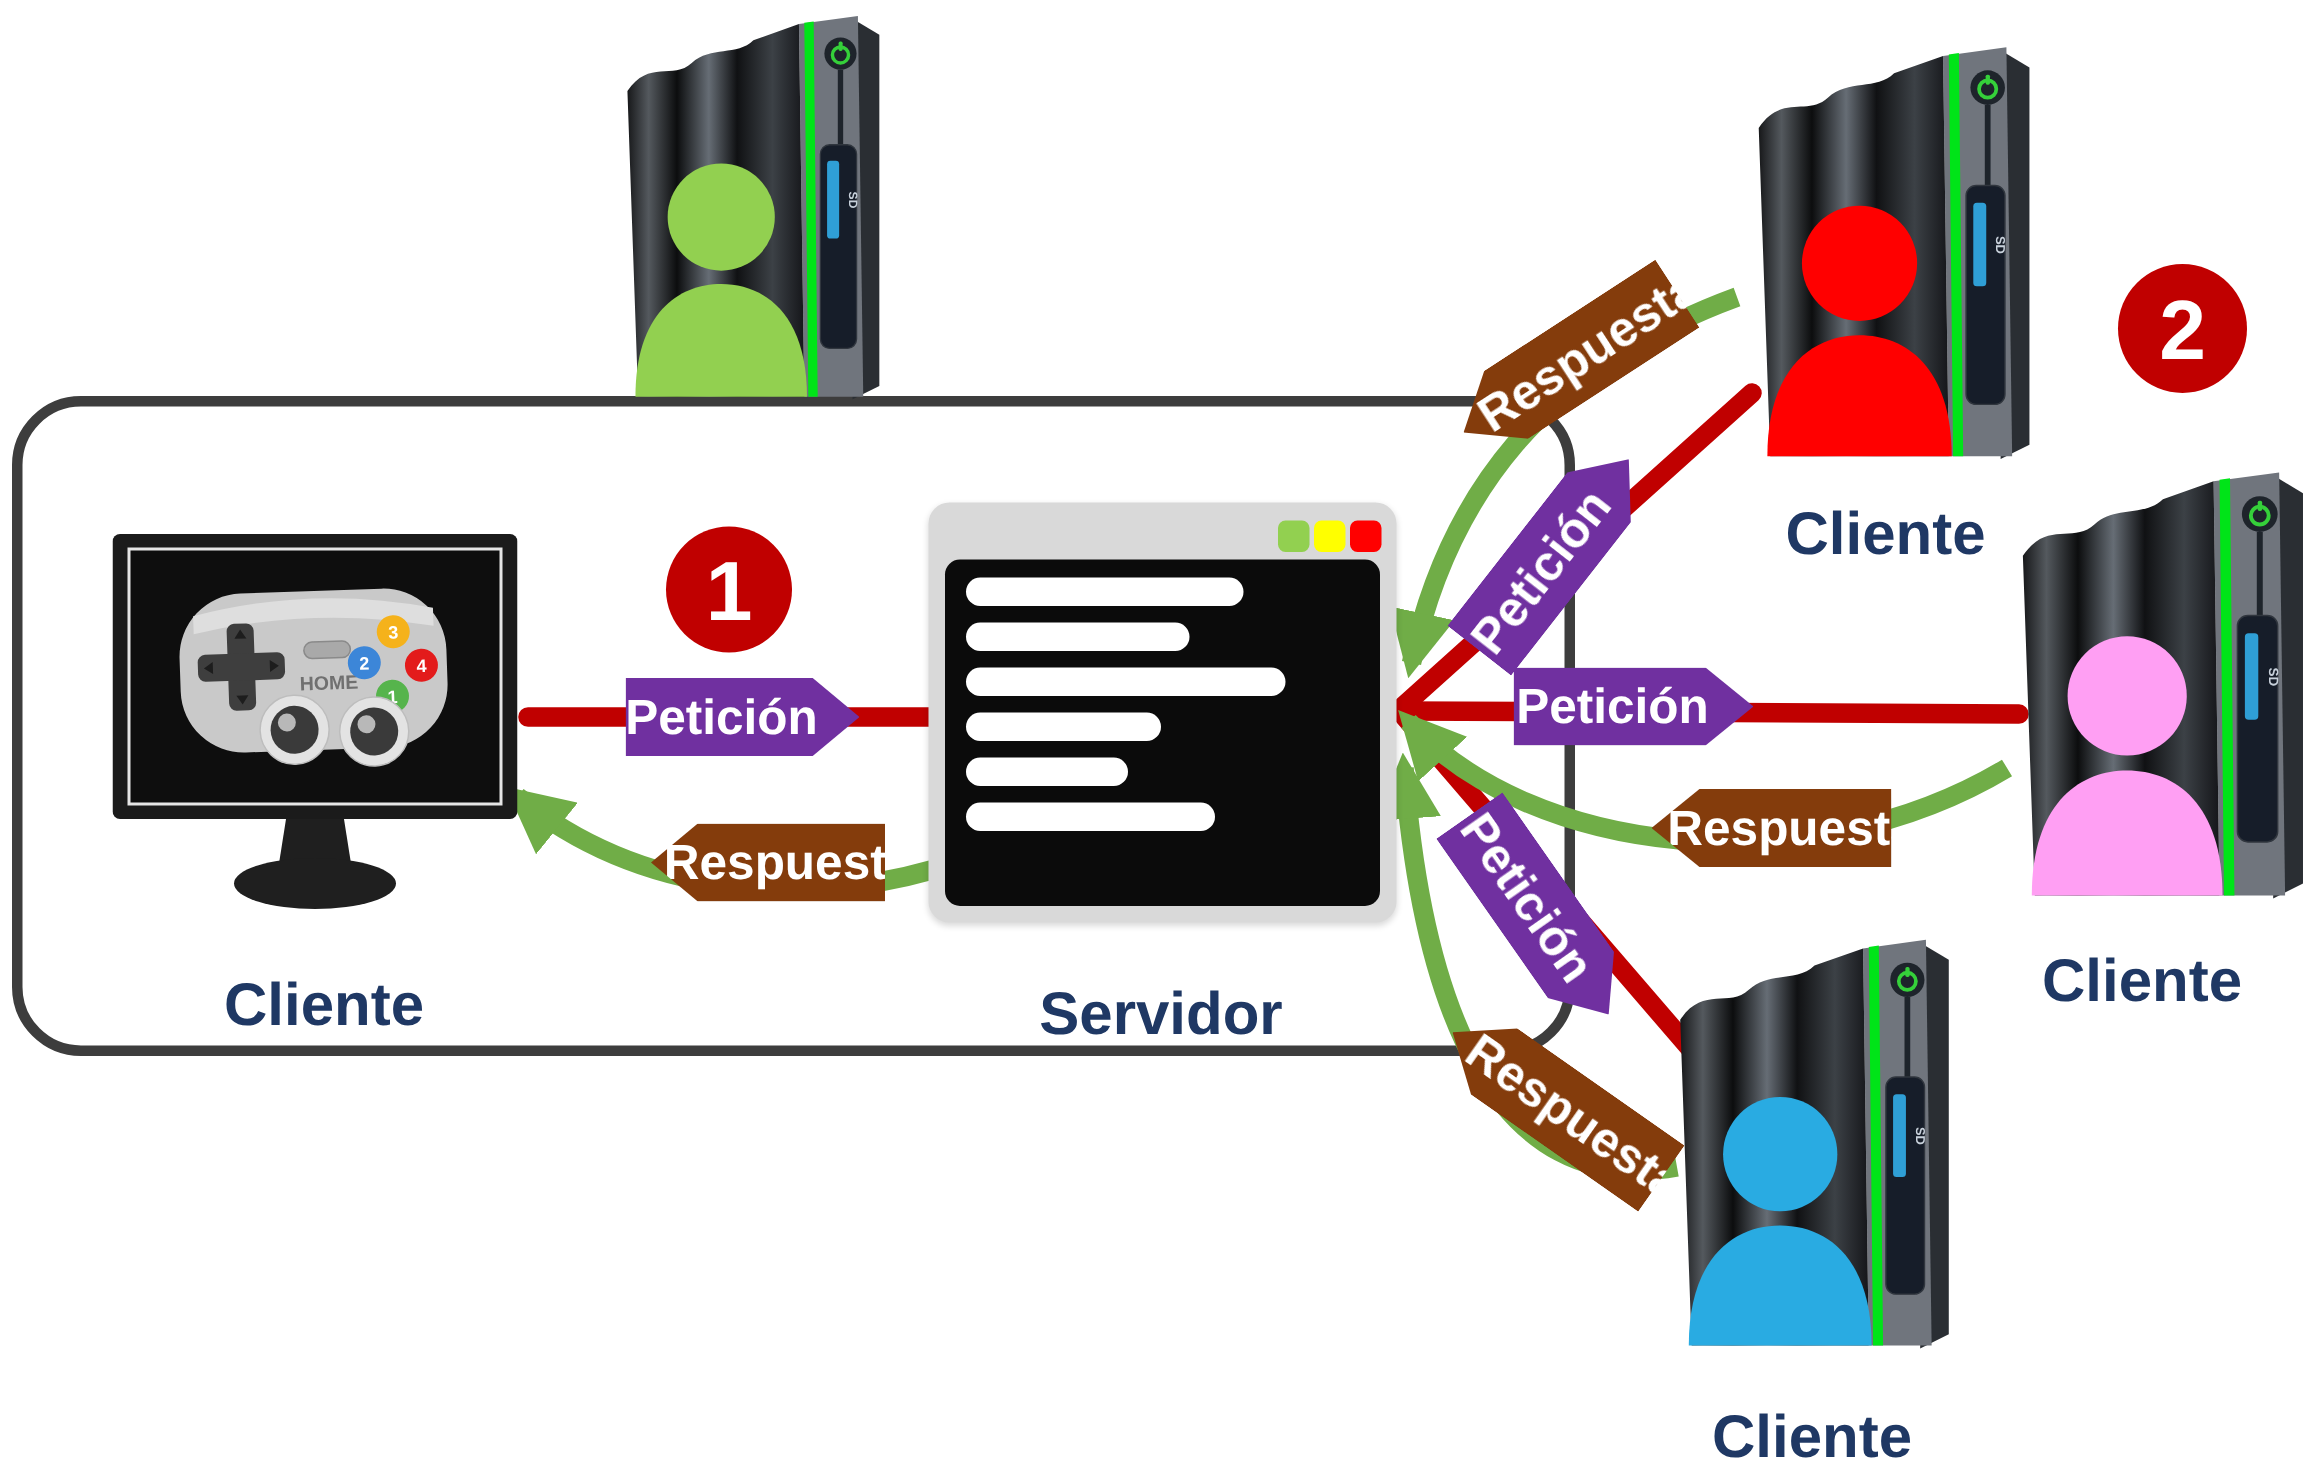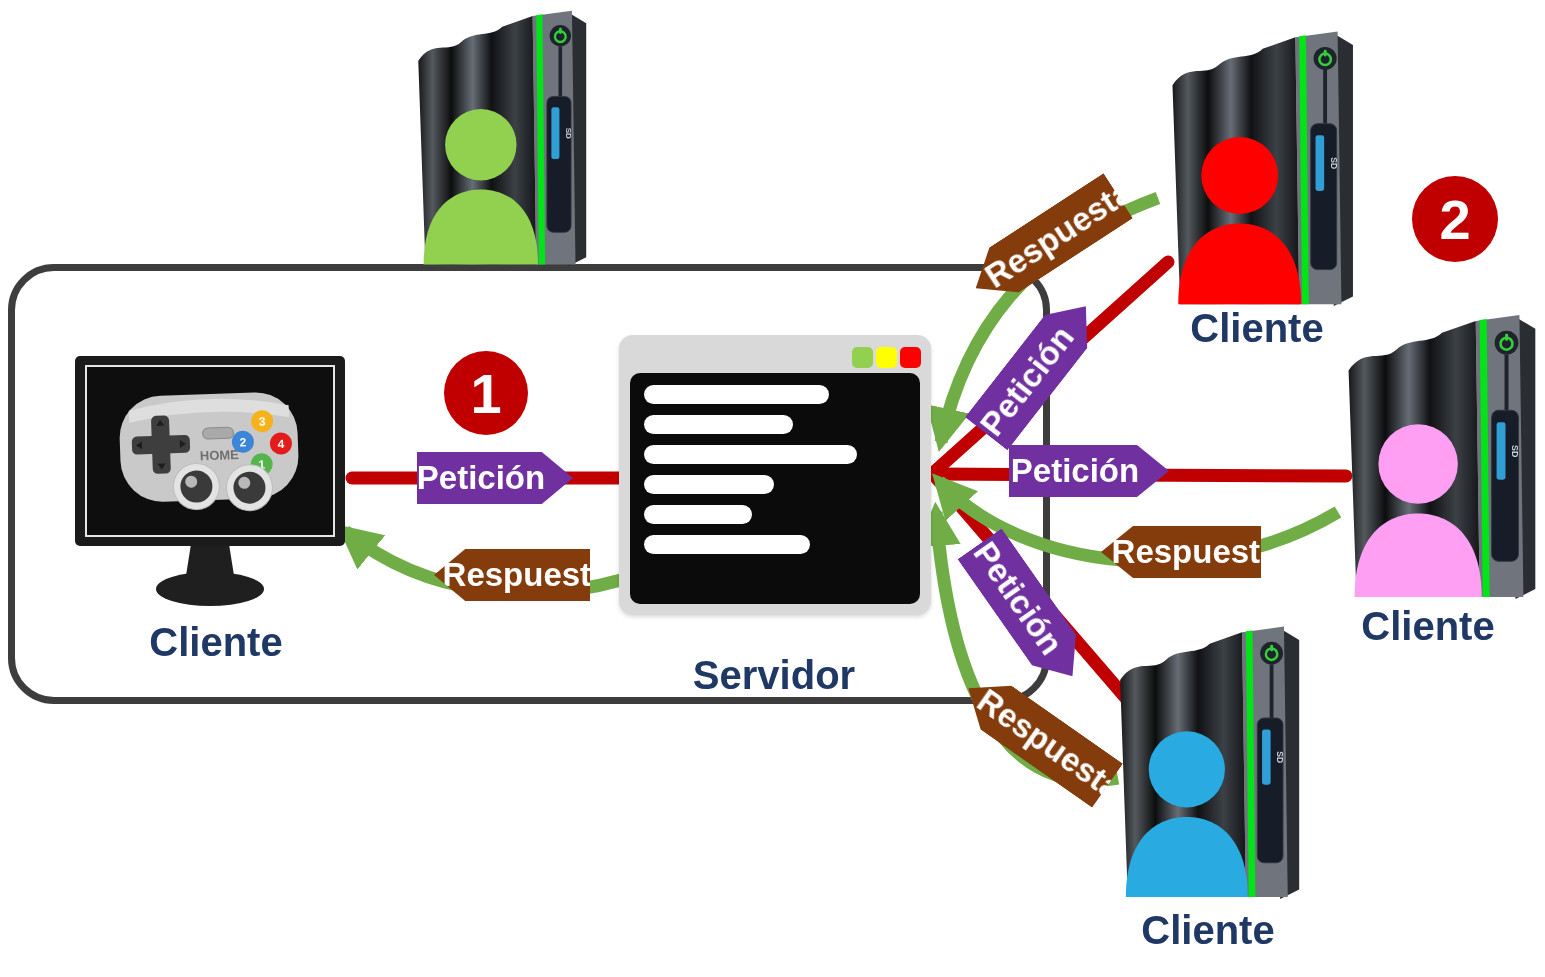--- a/index.html
+++ b/index.html
@@ -34,21 +34,21 @@
   .win-btn.y{background:var(--btn-yellow,#ffff00);}
   .win-btn.r{background:var(--btn-red,#ff0000);}
   #terminal{position:absolute;left:11px;top:38px;right:11px;bottom:11px;background:#0b0b0b;
             border-radius:10px;padding:12px 0 0 14px;box-sizing:border-box;}
   .tline{height:19px;border-radius:10px;background:#fff;margin-bottom:11px;}
   .tline:nth-child(1){width:67%;} .tline:nth-child(2){width:54%;} .tline:nth-child(3){width:77%;}
   .tline:nth-child(4){width:47%;} .tline:nth-child(5){width:39%;} .tline:nth-child(6){width:60%;}
 
   
   .name-label{width:240px;text-align:center;font-size:40px;font-weight:bold;
-              color:var(--navy-text,#1f3864);z-index:4;letter-spacing:0px;}
+              color:var(--navy-text,#1f3864);z-index:4;letter-spacing:0px;margin-top:28px;}
 
   
   .badge{border-radius:50%;background:var(--badge-red,#c00000);color:#fff;display:flex;
          align-items:center;justify-content:center;font-size:56px;font-weight:bold;z-index:4;}
 
   
   .tag{display:flex;align-items:center;justify-content:center;color:#fff;font-size:33px;
        font-weight:bold;z-index:4;filter:drop-shadow(3px 4px 3px rgba(0,0,0,.3));
        box-sizing:border-box;white-space:nowrap;}
   .tag-request{background:var(--purple-label,#7030a0);
@@ -165,21 +165,21 @@
       <use href="#tower-sym"></use>
     </svg>
   <svg class="tower abs" style="left:1103px;top:612px;width:200px;height:292px;color:var(--person-blue,#29abe2)" viewBox="0 0 210 300">
       <use href="#tower-sym"></use>
     </svg>
 
   <div class="badge abs" style="left:444px;top:351px;width:84px;height:84px;">1</div>
   <div class="badge abs" style="left:1412px;top:176px;width:86px;height:86px;">2</div>
 
   <div class="name-label abs" style="left:96px;top:620px;">Cliente</div>
-  <div class="name-label abs" style="left:654px;top:653px;">Servidor</div>
+  <div class="name-label abs" style="left:654px;top:626px;">Servidor</div>
   <div class="name-label abs" style="left:1137px;top:306px;">Cliente</div>
   <div class="name-label abs" style="left:1308px;top:604px;">Cliente</div>
   <div class="name-label abs" style="left:1088px;top:908px;">Cliente</div>
 
   <div class="tag tag-request abs" style="left:417px;top:452px;width:156px;height:52px;">Petición</div>
   <div class="tag tag-response abs" style="left:434px;top:549px;width:156px;height:52px;">Respuesta</div>
 
   <div class="tag tag-response abs" style="left:962px;top:215px;width:170px;height:54px;transform:rotate(-33deg);">Respuesta</div>
   <div class="tag tag-request abs" style="left:955px;top:343px;width:162px;height:54px;transform:rotate(-52deg);">Petición</div>
 

